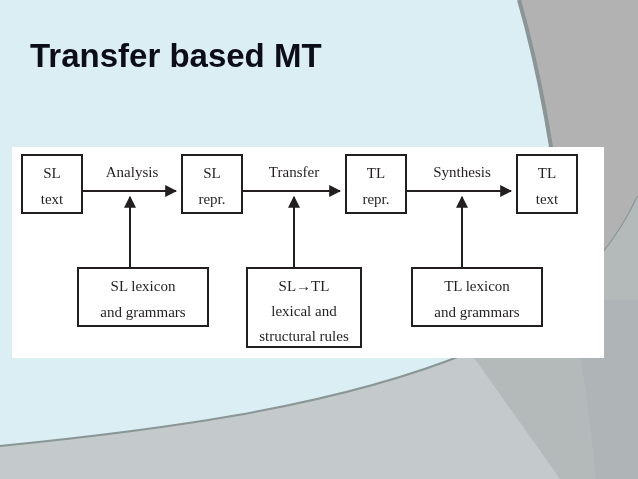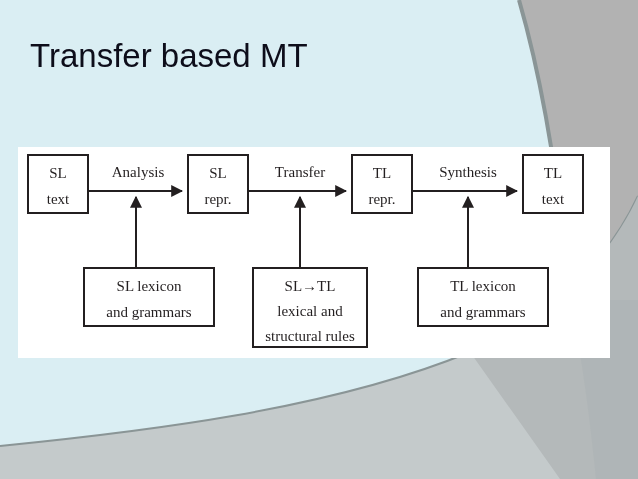--- a/index.html
+++ b/index.html
@@ -27,29 +27,29 @@
 
   
   #title {
     position: absolute;
     left: 30px;
     top: 36px;
     font-size: 33px;
     line-height: 40px;
     color: #0d0d1a;
     font-family: "Liberation Sans", sans-serif;
-    font-weight: 400;
+    font-weight: 700;
     letter-spacing: 0px;
     white-space: nowrap;
   }
 
   
   #panel {
     position: absolute;
-    left: 18px;
+    left: 12px;
     top: 147px;
     width: 592px;
     height: 211px;
     background: #ffffff;
   }
 
   
   #diagram {
     position: absolute;
     left: 0;

